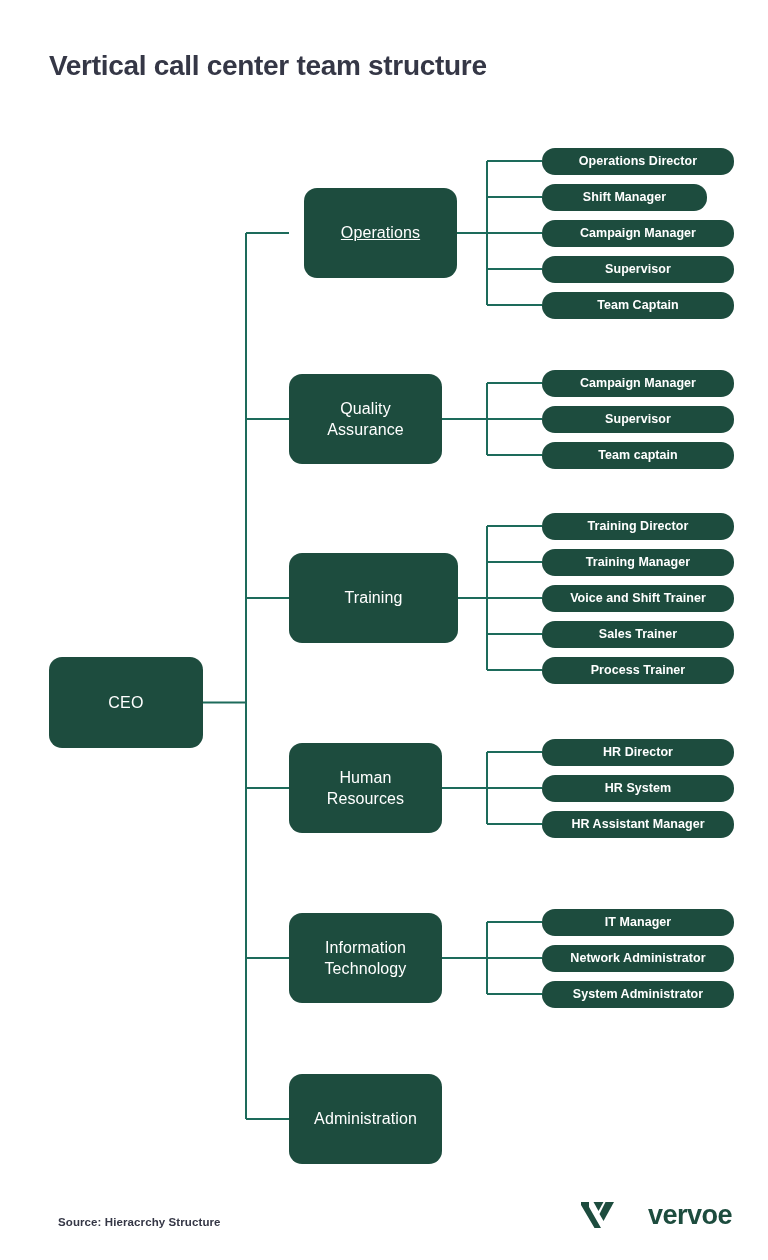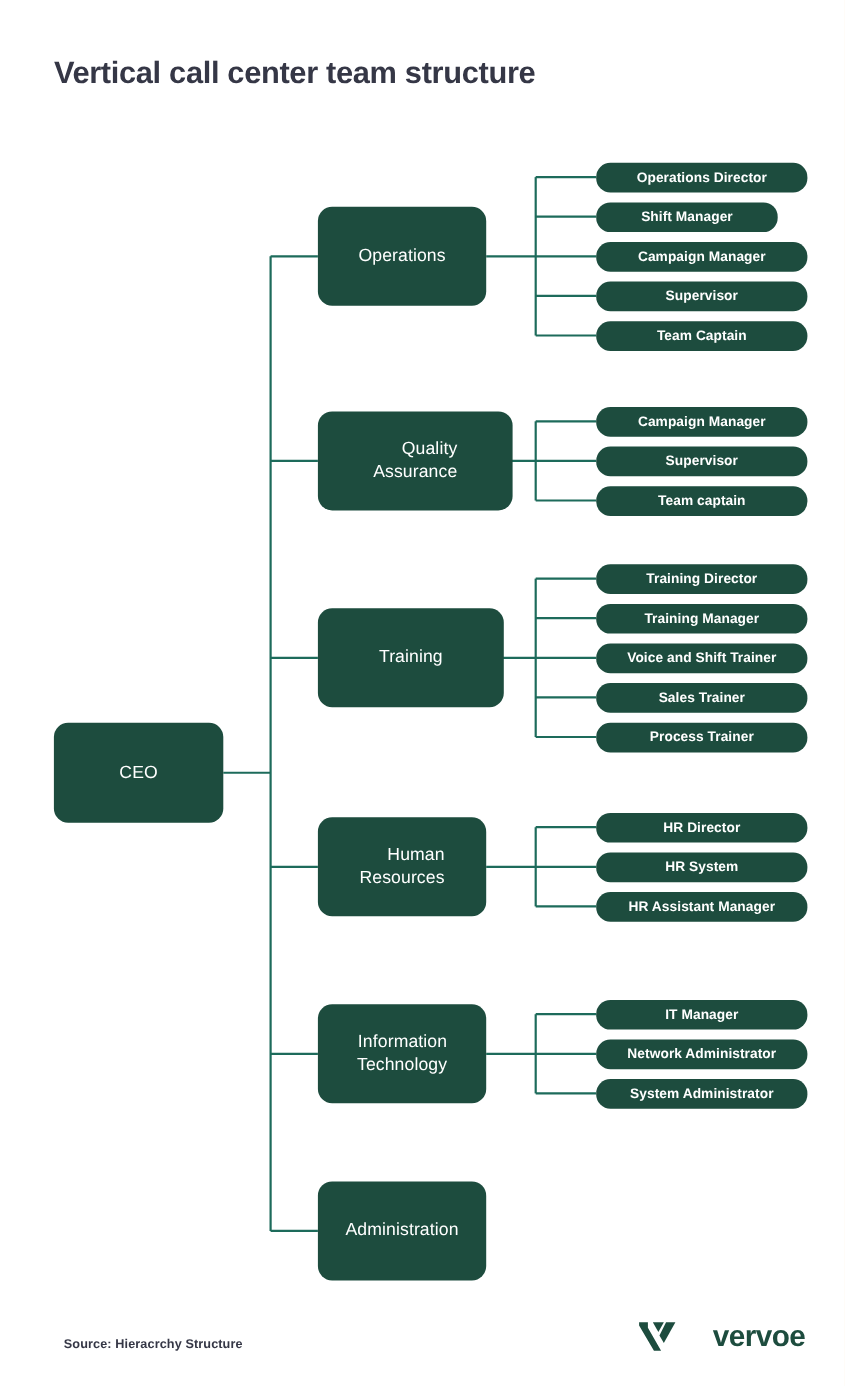--- a/index.html
+++ b/index.html
@@ -51,21 +51,21 @@
   }
 
   
   .node {
     position: absolute;
     background: #1d4c3e;
     color: #ffffff;
     display: flex;
     align-items: center;
     justify-content: center;
-    text-align: right;
+    text-align: center;
     box-sizing: border-box;
     border-radius: 13px;
   }
   .node-root {
     font-size: 16px;
     font-weight: normal;
     letter-spacing: 0.2px;
   }
   .node-dept {
     font-size: 16px;
@@ -152,39 +152,39 @@
         <line x1="487" y1="922" x2="487" y2="994" stroke="#1d6b5b" stroke-width="2"></line>
         <line x1="487" y1="922" x2="542" y2="922" stroke="#1d6b5b" stroke-width="2"></line>
         <line x1="487" y1="958" x2="542" y2="958" stroke="#1d6b5b" stroke-width="2"></line>
         <line x1="487" y1="994" x2="542" y2="994" stroke="#1d6b5b" stroke-width="2"></line>
         <line x1="246" y1="1119" x2="289" y2="1119" stroke="#1d6b5b" stroke-width="2"></line>
       </svg>
     <div id="nodes">
         <div class="node node-root" style="left: 49px; top: 657px; width: 154px; height: 91px;">
           <span>CEO</span>
         </div>
-        <div class="node node-dept" style="left: 289px; top: 188px; width: 153px; height: 90px;">
+        <div class="node node-dept" style="left: 304px; top: 188px; width: 153px; height: 90px; text-decoration: underline;">
           <span>Operations</span>
         </div>
         <div class="node node-leaf" style="left: 542px; top: 147.5px; width: 192px; height: 27px;">
           <span>Operations Director</span>
         </div>
         <div class="node node-leaf" style="left: 542px; top: 183.5px; width: 165px; height: 27px;">
           <span>Shift Manager</span>
         </div>
         <div class="node node-leaf" style="left: 542px; top: 219.5px; width: 192px; height: 27px;">
           <span>Campaign Manager</span>
         </div>
         <div class="node node-leaf" style="left: 542px; top: 255.5px; width: 192px; height: 27px;">
           <span>Supervisor</span>
         </div>
         <div class="node node-leaf" style="left: 542px; top: 291.5px; width: 192px; height: 27px;">
           <span>Team Captain</span>
         </div>
-        <div class="node node-dept" style="left: 289px; top: 374px; width: 177px; height: 90px;">
+        <div class="node node-dept" style="left: 289px; top: 374px; width: 153px; height: 90px;">
           <span>Quality<br>Assurance</span>
         </div>
         <div class="node node-leaf" style="left: 542px; top: 369.5px; width: 192px; height: 27px;">
           <span>Campaign Manager</span>
         </div>
         <div class="node node-leaf" style="left: 542px; top: 405.5px; width: 192px; height: 27px;">
           <span>Supervisor</span>
         </div>
         <div class="node node-leaf" style="left: 542px; top: 441.5px; width: 192px; height: 27px;">
           <span>Team captain</span>

